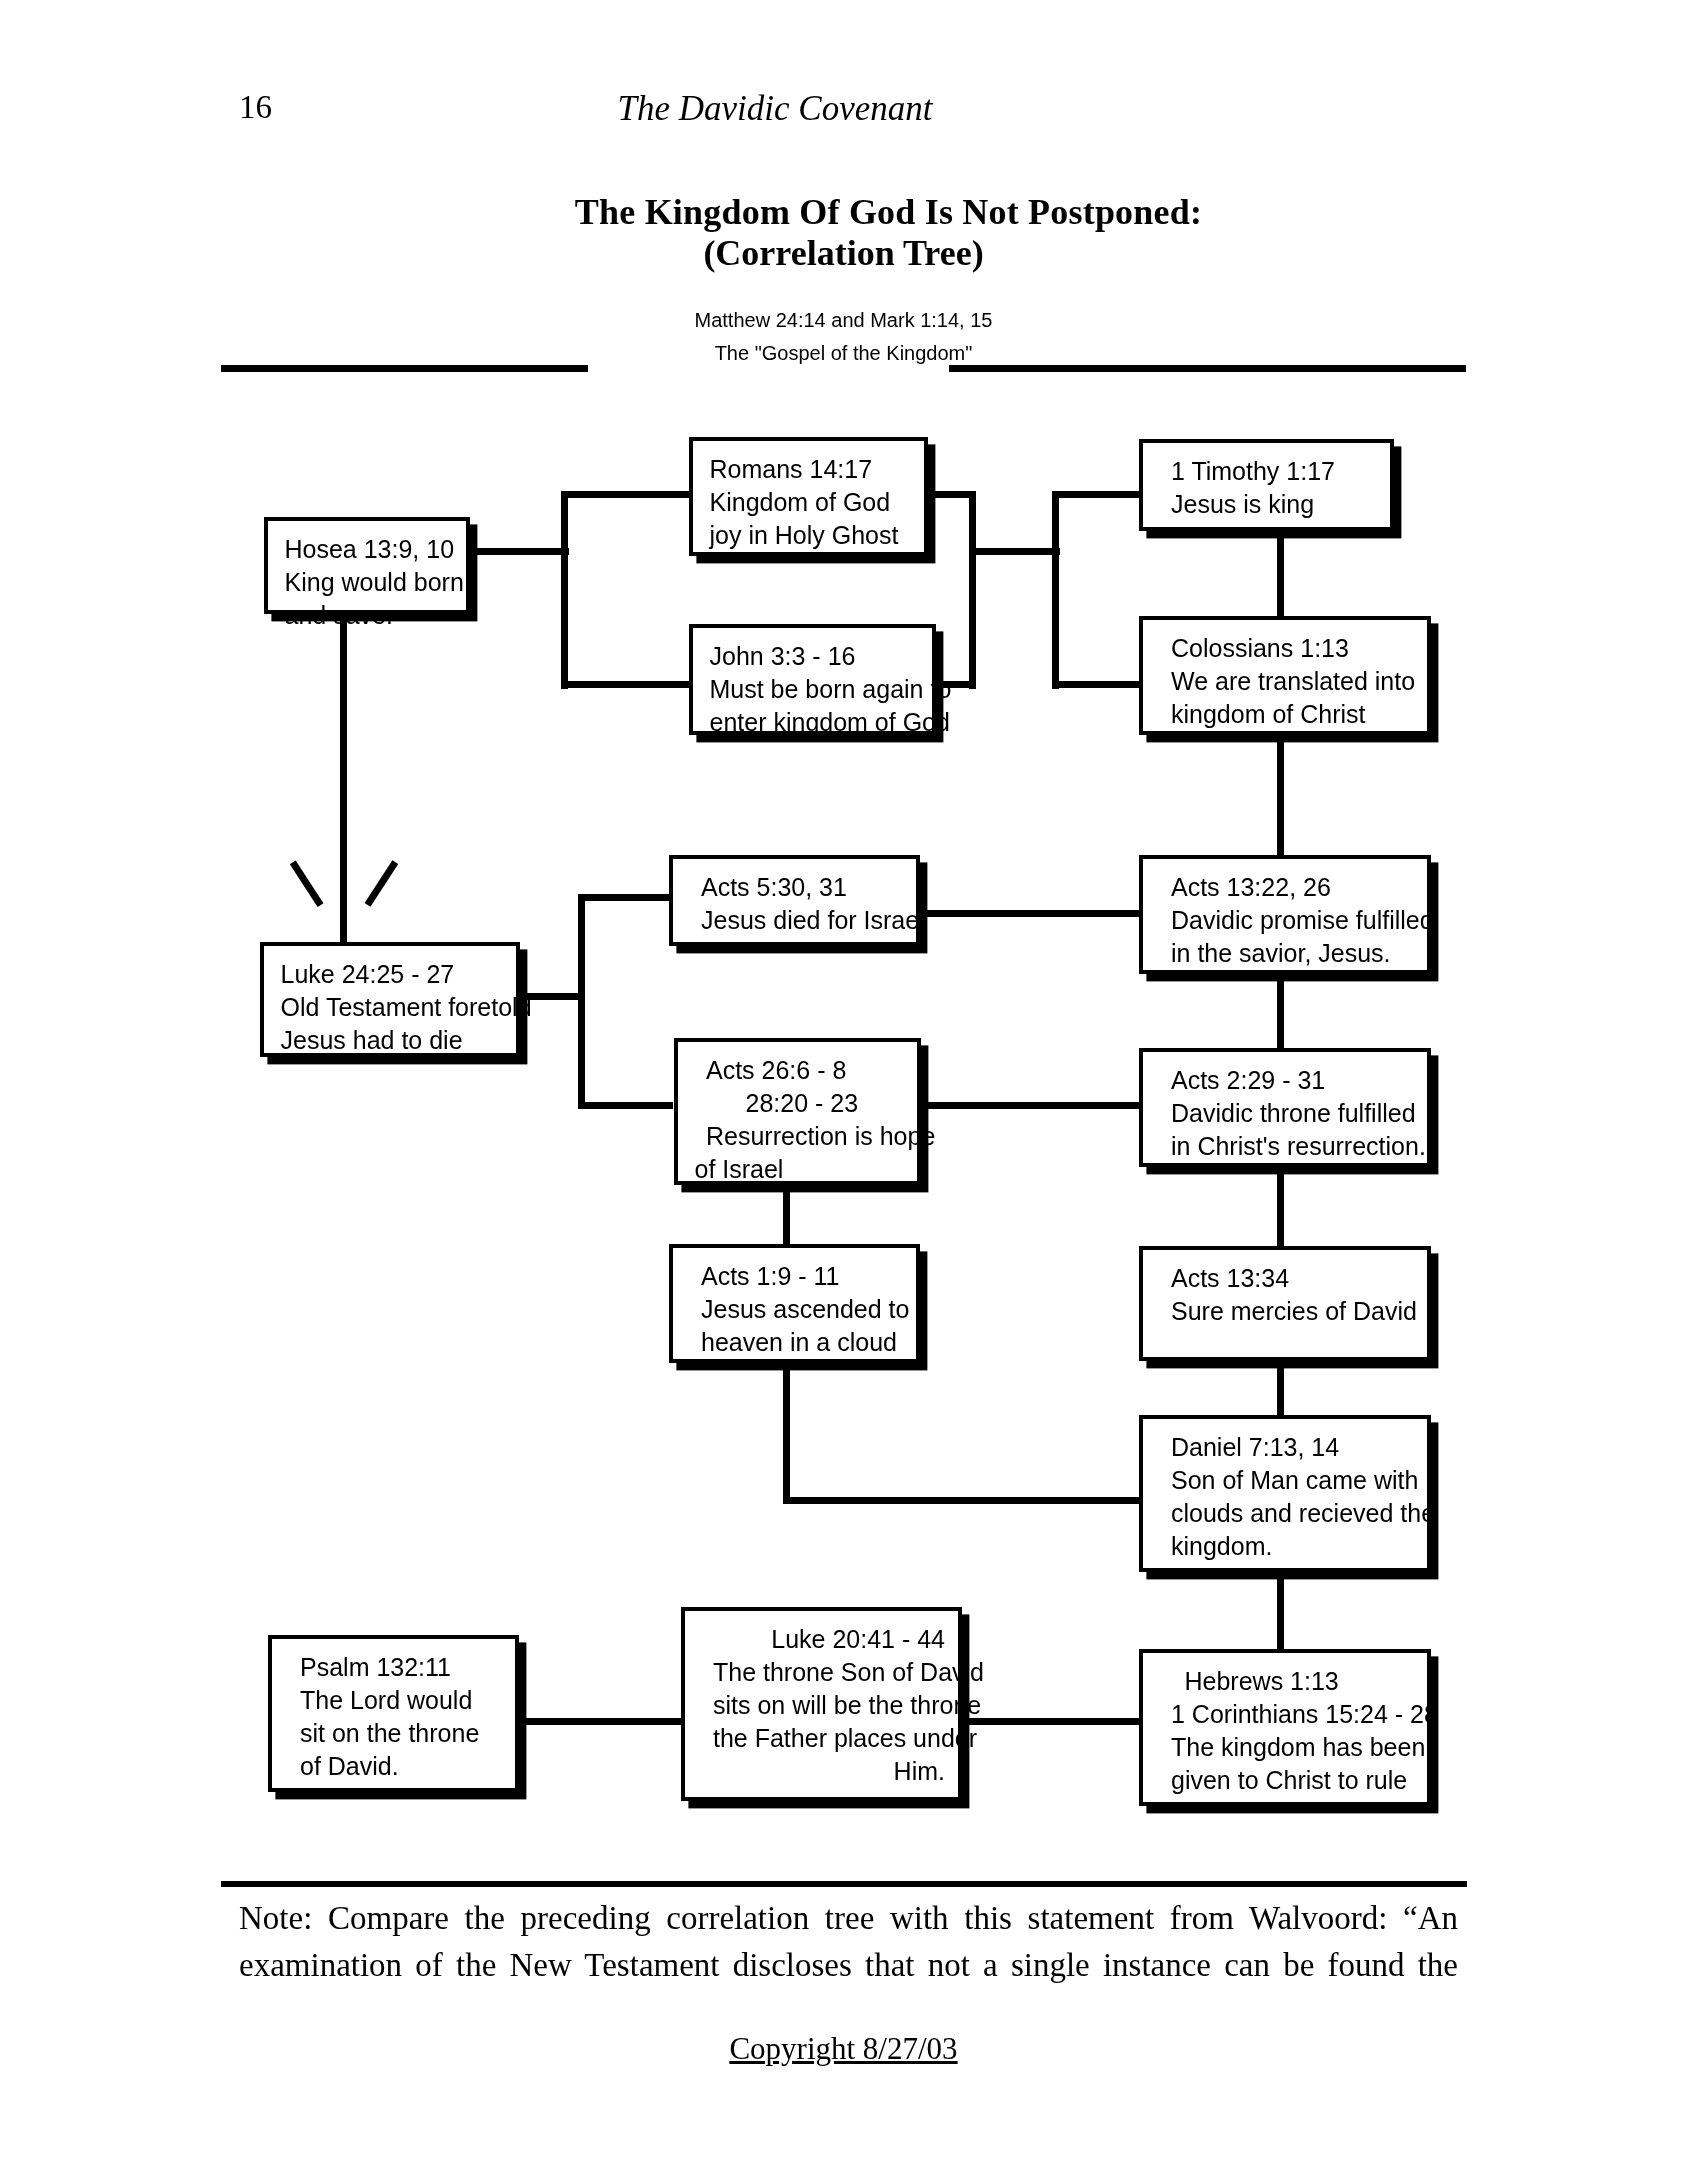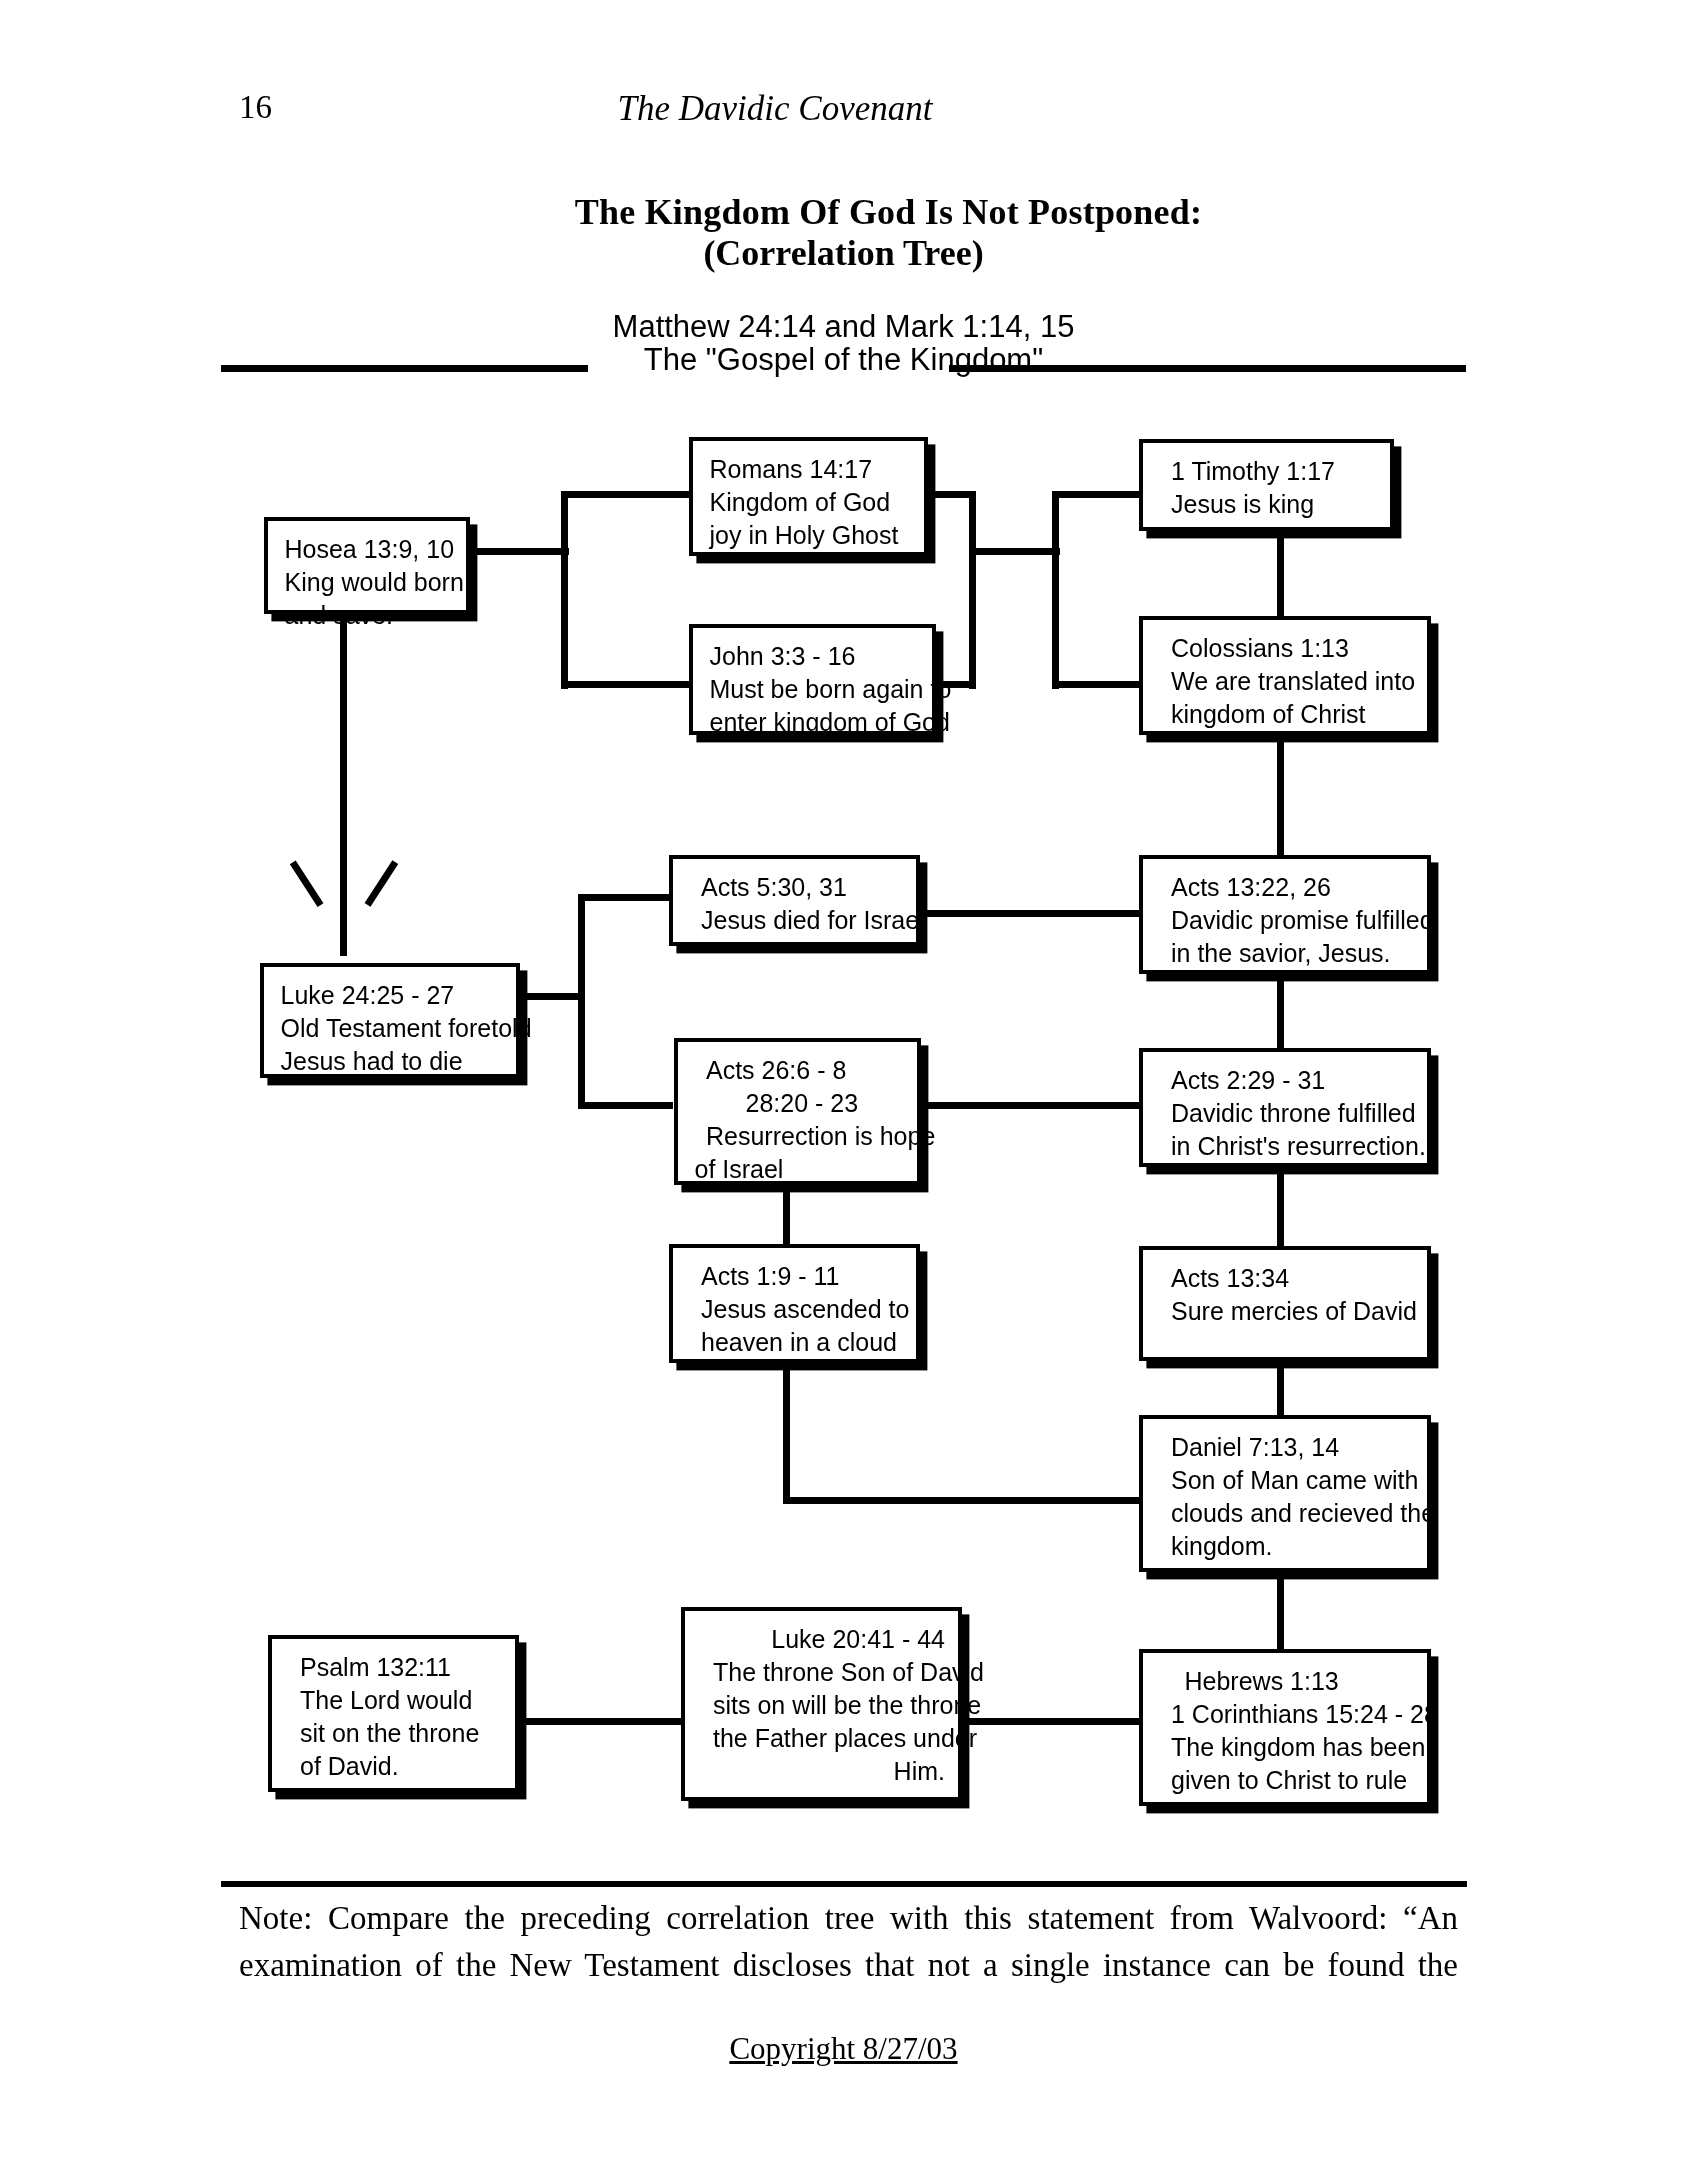--- a/index.html
+++ b/index.html
@@ -58,21 +58,21 @@
     font-weight: bold;
     font-family: "Liberation Serif", serif;
   }
 
   
   .ref-line {
     position: absolute;
     width: 1687px;
     left: 0;
     text-align: center;
-    font-size: 31px;
+    font-size: 20px;
     font-family: "Liberation Sans", sans-serif;
   }
   #ref-line-1 { top: 309px; }
   #ref-line-2 { top: 342px; }
 
   .hrule-seg {
     position: absolute;
     height: 7.4px;
     background: #000000;
     top: 365px;
@@ -262,21 +262,21 @@
     <span class="ln pad">1 Timothy 1:17</span>
     <span class="ln pad">Jesus is king</span>
   </div>
 
   <div class="node" style="left:1139px; top:616px; width:292px; height:119px;">
     <span class="ln pad">Colossians 1:13</span>
     <span class="ln pad">We are translated into</span>
     <span class="ln pad">kingdom of Christ</span>
   </div>
 
-  <div class="node" style="left:260px; top:963px; width:260px; height:115px;">
+  <div class="node" style="left:260px; top:942px; width:260px; height:115px;">
     <span class="ln">Luke 24:25 - 27</span>
     <span class="ln">Old Testament foretold</span>
     <span class="ln">Jesus had to die</span>
   </div>
 
   <div class="node" style="left:669px; top:855px; width:251px; height:91px;">
     <span class="ln pad">Acts 5:30, 31</span>
     <span class="ln pad">Jesus died for Israel</span>
   </div>
 

